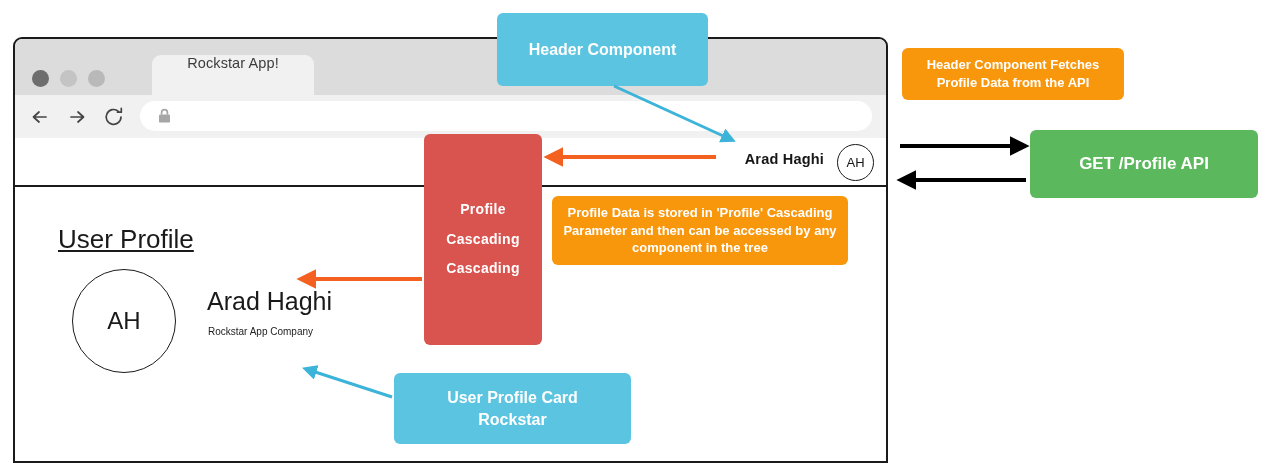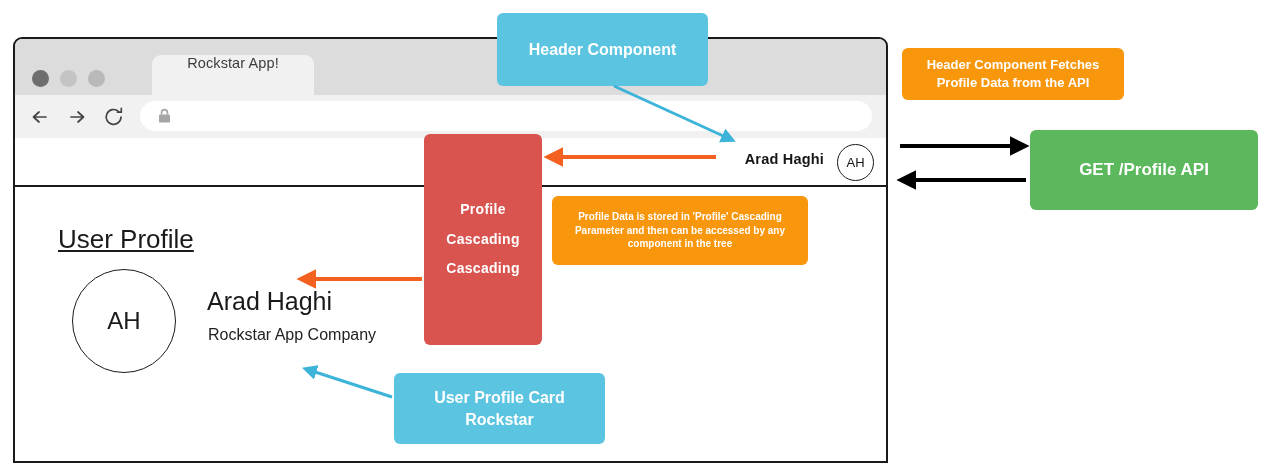--- a/index.html
+++ b/index.html
@@ -162,21 +162,21 @@
     position: absolute;
     left: 192px;
     top: 248px;
     font-size: 25px;
     color: #1a1a1a;
   }
   #profile-company {
     position: absolute;
     left: 193px;
     top: 287px;
-    font-size: 16px;
+    font-size: 10px;
     color: #222;
   }
 
   
   .ann-box {
     position: absolute;
     box-sizing: border-box;
     display: flex;
     align-items: center;
     justify-content: center;
@@ -187,51 +187,51 @@
     font-weight: bold;
   }
   #box-header-component {
     left: 497px; top: 13px;
     width: 211px; height: 73px;
     background: #5bc4e0;
     font-size: 16px;
   }
   #box-user-profile-card {
     left: 394px; top: 373px;
-    width: 211px; height: 71px;
+    width: 237px; height: 71px;
     background: #5bc4e0;
     font-size: 16px;
   }
   #box-cascading {
     left: 424px; top: 134px;
     width: 118px; height: 211px;
     background: #d9534f;
     font-size: 14px;
     font-weight: bold;
     letter-spacing: .3px;
     flex-direction: column;
     line-height: 2.1;
   }
   #box-profile-data {
     left: 552px; top: 196px;
-    width: 256px; height: 69px;
+    width: 296px; height: 69px;
     background: #f8960c;
-    font-size: 10px;
+    font-size: 13px;
     padding: 0 6px;
   }
   #box-fetch-note {
     left: 902px; top: 48px;
     width: 222px; height: 52px;
     background: #f8960c;
     font-size: 13px;
     padding: 16px 6px;
   }
   #box-get-api {
     left: 1030px; top: 130px;
-    width: 228px; height: 80px;
+    width: 228px; height: 68px;
     background: #5cb85c;
     font-size: 17px;
   }
 
   
   #arrow-layer {
     position: absolute;
     left: 0; top: 0;
     width: 1275px; height: 474px;
     pointer-events: none;

